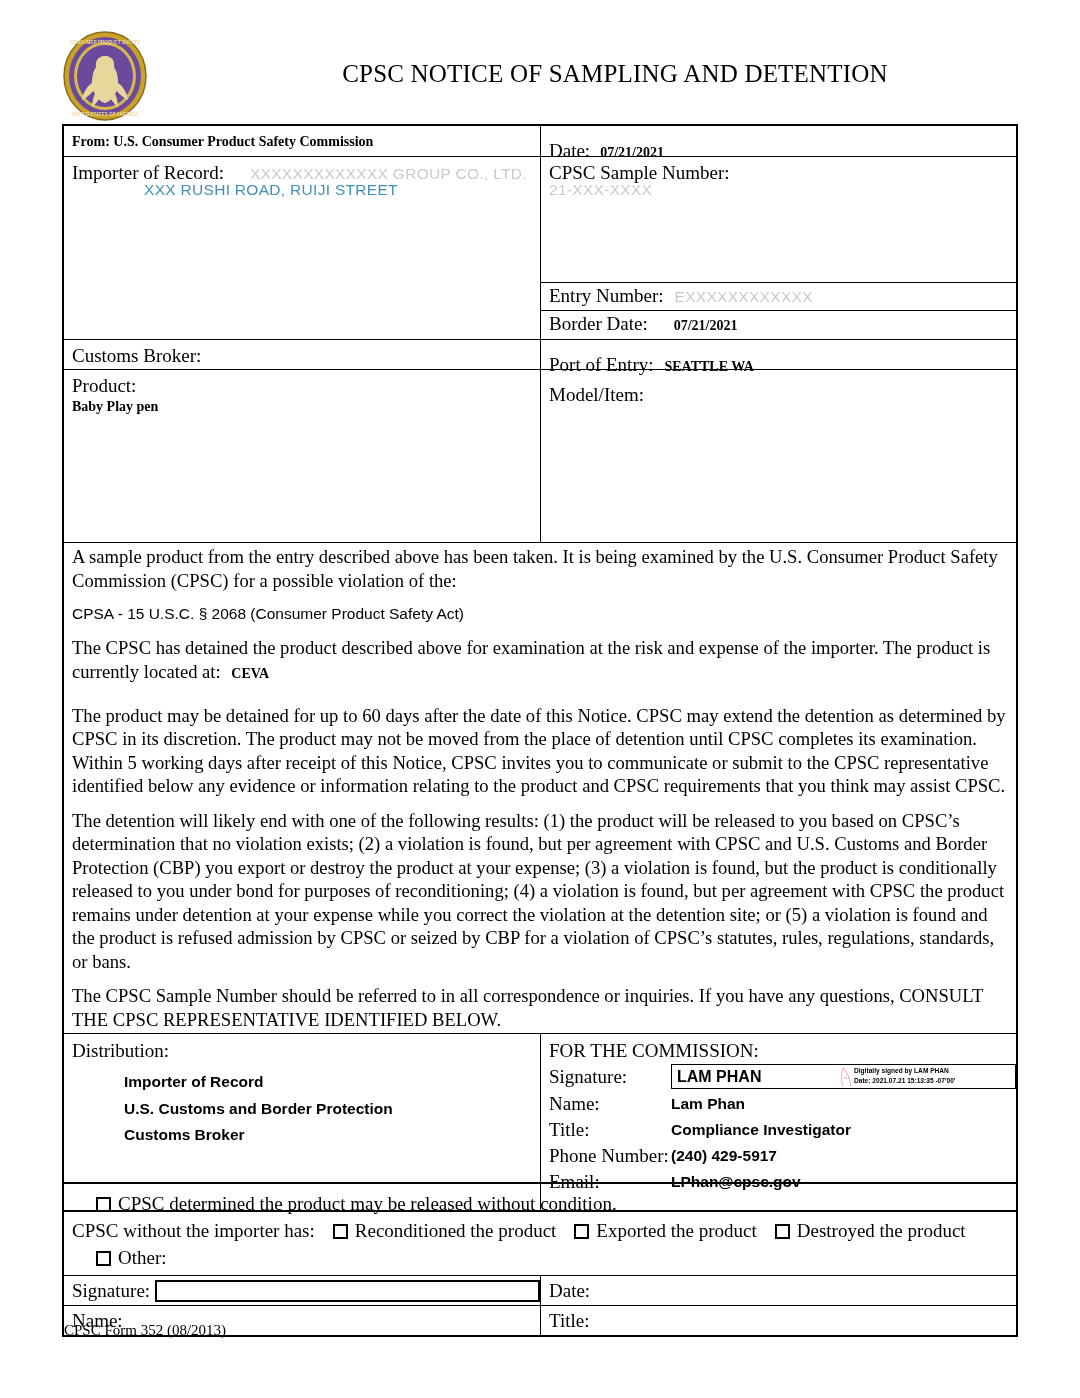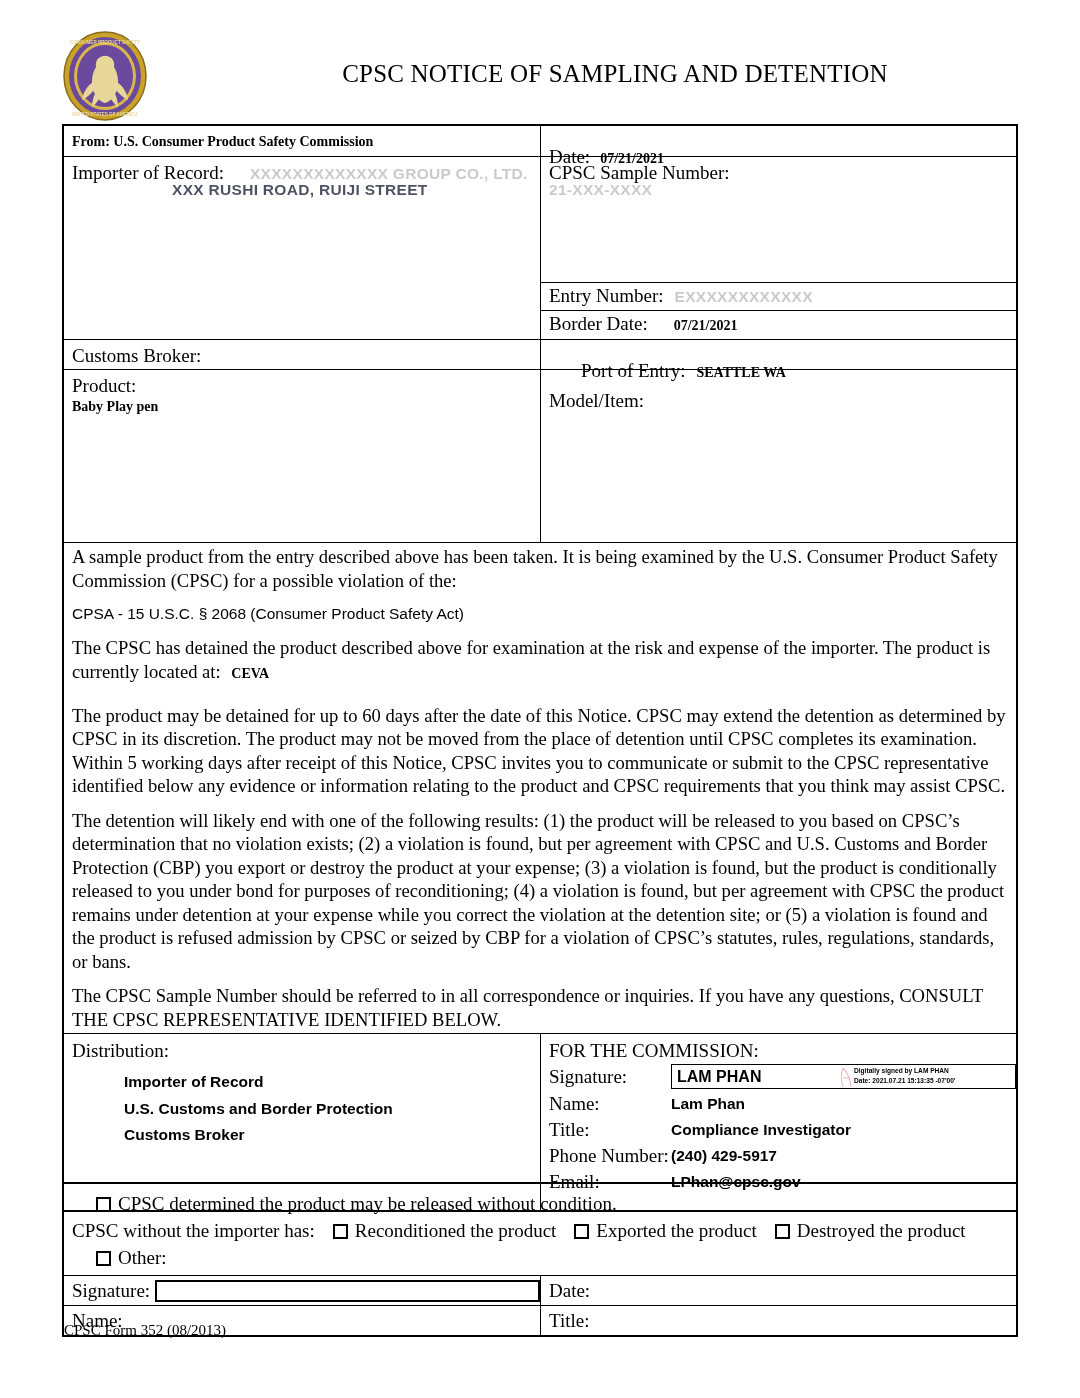--- a/index.html
+++ b/index.html
@@ -61,21 +61,21 @@
   .row:last-child { border-bottom: none; }
   .cL {
     width: 477px;
     border-right: 1.3px solid #000;
     box-sizing: border-box;
     padding: 3px 0 3px 8px;
   }
   .cR {
     flex: 1;
     box-sizing: border-box;
-    padding: 18px 0 3px 8px;
+    padding: 12px 0 3px 8px;
   }
   .cFull {
     width: 100%;
     box-sizing: border-box;
     padding: 4px 8px 4px 8px;
   }
   .lbl {
     font-family: "Liberation Serif", serif;
     font-size: 19px;
     line-height: 25px;
@@ -84,37 +84,37 @@
     font-family: Liberation Serif, serif;
     font-size: 14px;
     font-weight: bold;
     line-height: 25px;
   }
   .inline { display: inline; }
 
   .redacted {
     font-family: "Liberation Sans", sans-serif;
     font-size: 15.5px;
-    font-weight: bold;
+    font-weight: normal;
     color: #b9b9b9;
     letter-spacing: 0.3px;
     opacity: 0.75;
   }
-  .redacted.faint { color: #0f172a; margin-left: 28px; }
+  .redacted.faint { color: #0369a1; }
 
   
   .h-from  { height: 31px; }
   .h-imp   { min-height: 182px; }
   .h-impL  { height: 182px; }
   .h-samp  { height: 182px; }
   .h-sampInner { height: 126px; box-sizing: border-box; padding: 3px 0 0 8px; border-bottom: 1.3px solid #000; }
   .h-entryN { height: 28px; box-sizing: border-box; padding: 0 0 0 8px; border-bottom: 1.3px solid #000; }
   .h-entryD { height: 27px; box-sizing: border-box; padding: 0 0 0 8px; }
   .h-impnum { height: 52px; }
-  .h-broker { height: 30px; gap: 32px; }
+  .h-broker { height: 30px; }
   .h-product { min-height: 172px; }
 
   .subcell { padding: 0; }
 
   
   .bodytext {
     font-family: "Liberation Serif", serif;
     font-size: 18.6px;
     line-height: 23.5px;
     text-align: left;

